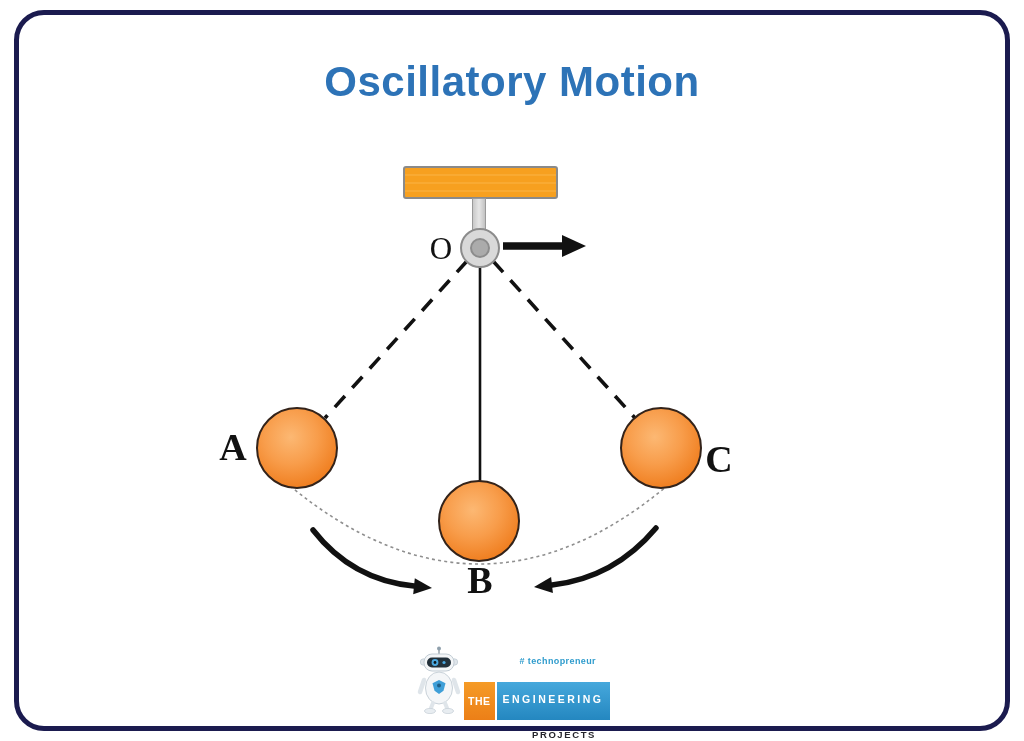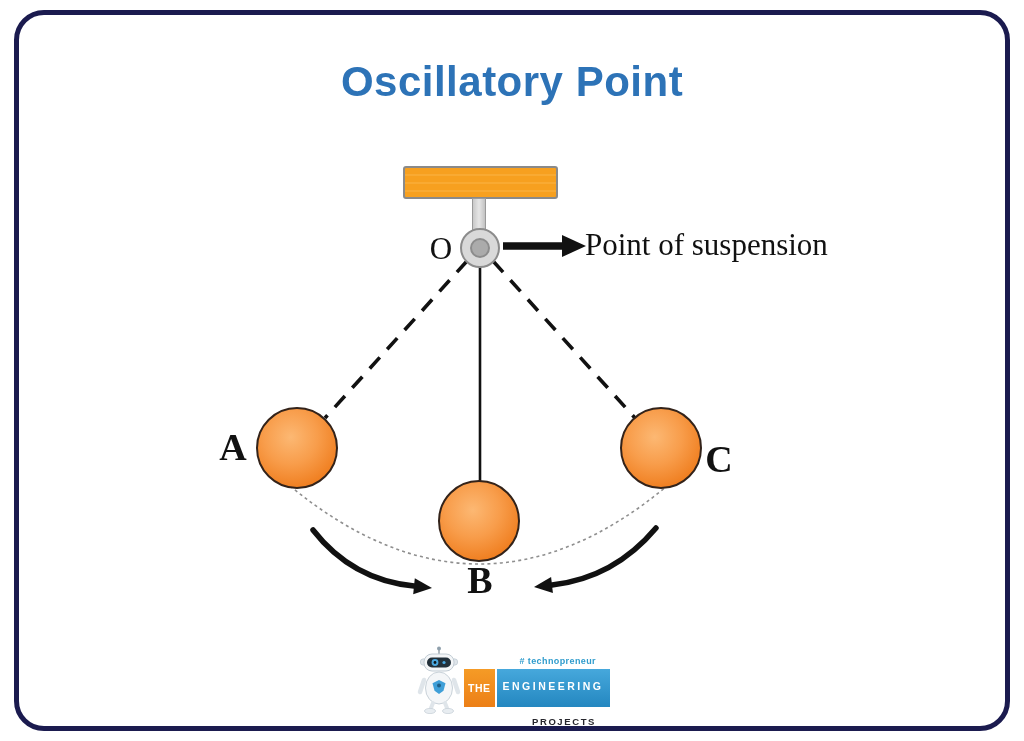--- a/index.html
+++ b/index.html
@@ -54,21 +54,21 @@
   .annotation{
     position:absolute;left:585px;top:246px;transform:translateY(-54%);
     font-family:"Liberation Serif",serif;font-size:31px;color:#111;white-space:nowrap;
   }
   
   .logo{position:absolute;left:416px;top:646px;display:flex;align-items:flex-start;}
   .robot{width:46px;height:68px;margin-right:2px;}
   .logo-text{width:132px;padding-top:10px;}
   .hashtag{
     text-align:right;font-size:9px;font-weight:bold;color:#2f9ccd;
-    margin-bottom:3px;letter-spacing:0.4px;
+    margin-bottom:16px;letter-spacing:0.4px;
   }
   .boxes{display:flex;gap:2px;}
   .box-the{
     background:linear-gradient(#f59b26,#ec7f17);color:#fff;font-size:10.5px;font-weight:bold;
     padding:13px 4px;letter-spacing:0.5px;
   }
   .box-eng{
     background:linear-gradient(#46a8dc,#2487c0);color:#fff;font-size:10.5px;font-weight:bold;
     padding:11px 6px;letter-spacing:2.5px;flex:1;text-align:center;white-space:nowrap;
   }
@@ -77,21 +77,21 @@
     letter-spacing:1.6px;margin-top:9px;
   }
 </style>
 </head>
 <body>
 
 <div class="stage">
 
   <div class="frame"></div>
 
-  <h1 class="title">Oscillatory Point</h1>
+  <h1 class="title">Oscillatory Motion</h1>
 
   <svg class="layer" viewBox="0 0 1024 741">
     <line x1="467" y1="261" x2="325" y2="418" stroke="#111" stroke-width="3.6" stroke-dasharray="15 11"></line>
     <line x1="493" y1="261" x2="635" y2="418" stroke="#111" stroke-width="3.6" stroke-dasharray="15 11"></line>
     <line x1="480" y1="267" x2="480" y2="481" stroke="#111" stroke-width="2.6"></line>
     <path d="M 290 486 Q 480 642 667 486" fill="none" stroke="#8f8f8f" stroke-width="1.6" stroke-dasharray="3 3.2"></path>
     <path d="M 313 530 Q 352 580 414 586" fill="none" stroke="#111" stroke-width="5.5" stroke-linecap="round"></path>
     <polygon points="432,588 413.2,594.2 414.8,578.2" fill="#111"></polygon>
     <path d="M 656 528 Q 614 578 552 585" fill="none" stroke="#111" stroke-width="5.5" stroke-linecap="round"></path>
     <polygon points="534,587 551.1,577.1 552.9,592.9" fill="#111"></polygon>
@@ -106,21 +106,20 @@
   </div>
 
   <div class="ball ball-a"></div>
   <div class="ball ball-b"></div>
   <div class="ball ball-c"></div>
 
   <div class="lbl lbl-o">O</div>
   <div class="lbl lbl-a">A</div>
   <div class="lbl lbl-b">B</div>
   <div class="lbl lbl-c">C</div>
-  <div class="annotation">Point of suspension</div>
 
   <div class="logo">
     <svg class="robot" viewBox="0 0 46 68">
       <line x1="23" y1="3" x2="23" y2="9" stroke="#9aa4ad" stroke-width="1.5"></line>
       <circle cx="23" cy="2.5" r="2" fill="#8fa0ac"></circle>
       <circle cx="7.5" cy="16" r="3.2" fill="#dfe5ea" stroke="#c2ccd4" stroke-width="0.8"></circle>
       <circle cx="38.5" cy="16" r="3.2" fill="#dfe5ea" stroke="#c2ccd4" stroke-width="0.8"></circle>
       <rect x="8" y="8" width="30" height="17" rx="8" fill="#f4f6f8" stroke="#c2ccd4"></rect>
       <rect x="11" y="11.5" width="24" height="10" rx="5" fill="#22303a"></rect>
       <circle cx="19" cy="16.5" r="3.4" fill="#4aa8e0"></circle>

